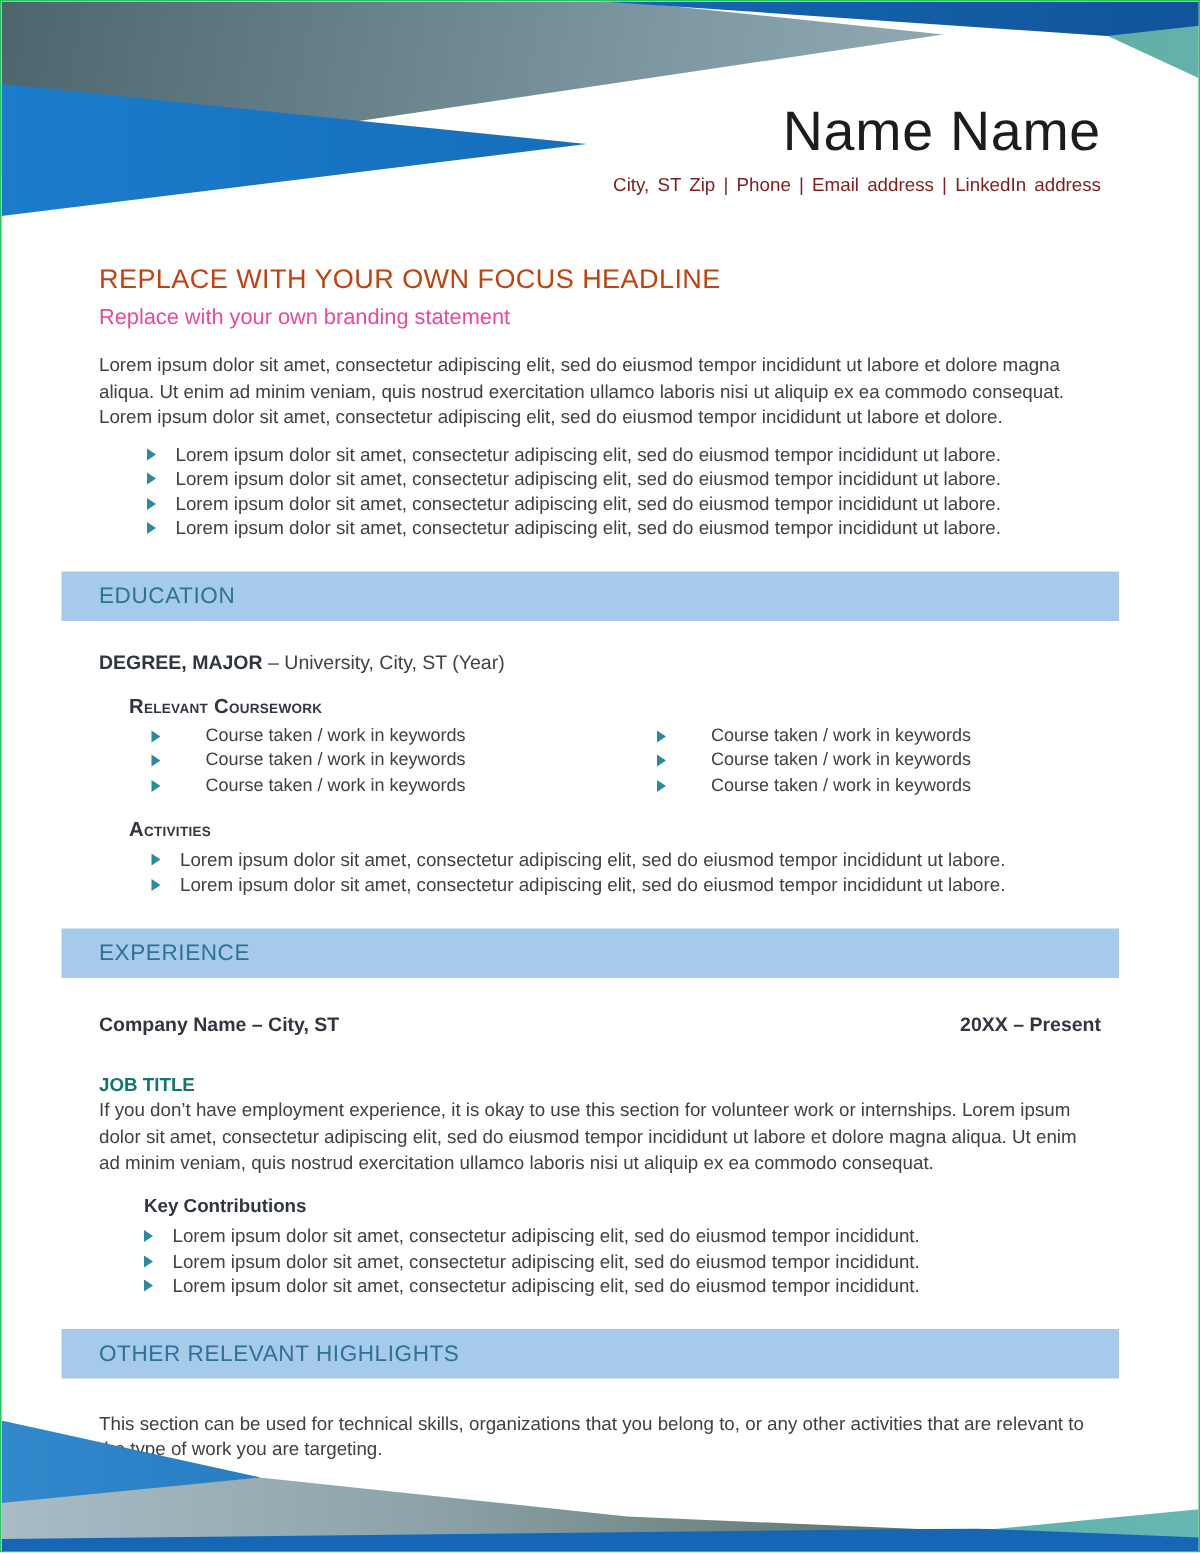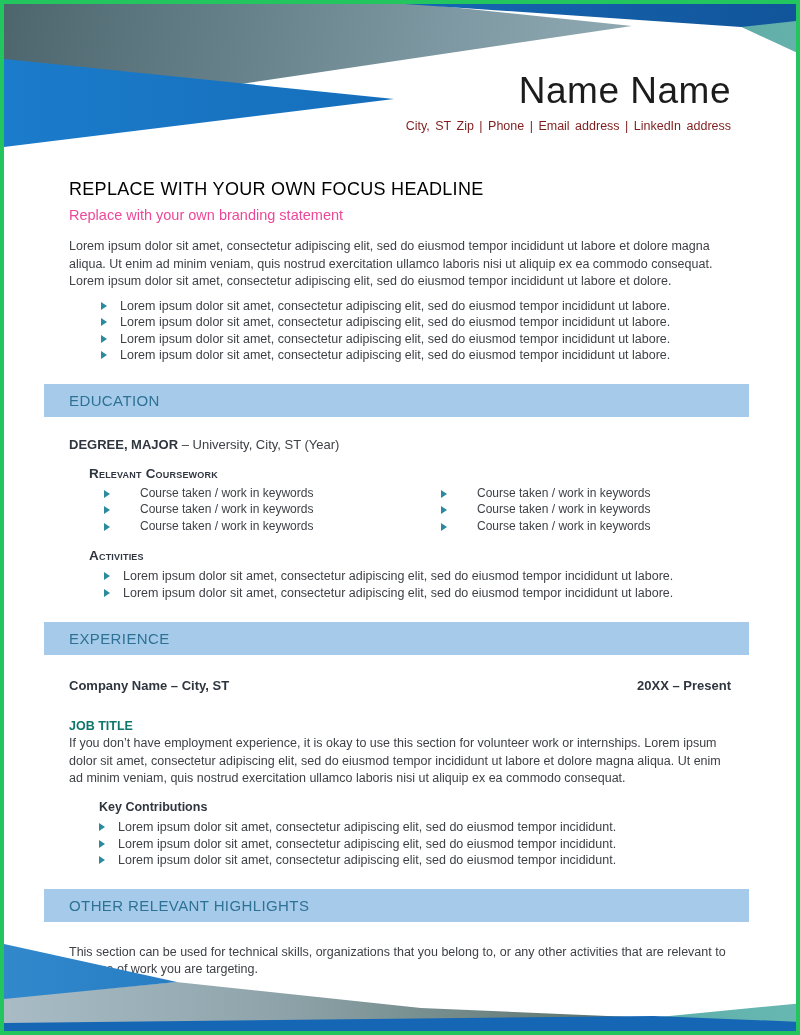--- a/index.html
+++ b/index.html
@@ -1,18 +1,18 @@
 <!DOCTYPE html>
 <html><head>
 <meta charset="utf-8">
 <style>
   html,body { margin:0; padding:0; background:#ffffff; }
   .page {
     position:relative; width:800px; height:1035px; overflow:hidden;
-    box-sizing:border-box; border:4px solid #22c55e; background:#fff;
+    box-sizing:border-box; border:1px solid #22c55e; background:#fff;
     font-family:"Liberation Sans", sans-serif; color:#3e4146;
   }
   
   .decor { position:absolute; left:0; width:800px; pointer-events:none; }
   .decor .shape { position:absolute; top:0; left:0; width:100%; height:100%; }
   .header-decor { top:0; height:150px; }
   .h-slate   { background:linear-gradient(100deg,#4d666e 0%,#7e99a3 55%,#a2bbc1 100%);
                clip-path:polygon(0 0, 417px 0, 628px 22px, 0 115px); }
   .h-teal    { background:linear-gradient(110deg,#2c7a85,#68b5ae);
                clip-path:polygon(688px 0, 800px 0, 800px 52px); }
@@ -30,21 +30,21 @@
              clip-path:polygon(645px 92px, 800px 77px, 800px 98px); }
   .f-strip { background:#1566b4;
              clip-path:polygon(0 97px, 650px 90px, 800px 96px, 800px 105px, 0 105px); }
   
   .header-text { position:relative; padding:66px 65px 0 0; text-align:right; }
   .name { margin:0; font-size:37px; line-height:42px; font-weight:400;
           letter-spacing:0.5px; color:#1c1c1c; }
   .contact { margin-top:7px; font-size:12.5px; color:#7f1d1d; word-spacing:2px; }
   
   main { position:relative; padding:0 65px; }
-  .headline { margin:46px 0 0; font-size:18px; font-weight:400; letter-spacing:0.3px; color:#000000; }
+  .headline { margin:46px 0 0; font-size:18px; font-weight:400; letter-spacing:0.3px; color:#c2410c; }
   .branding { margin:7px 0 0; font-size:14.5px; font-weight:400; color:#ec4899; }
   .body-text { margin:15px 0 0; font-size:12.5px; line-height:17.5px; }
   ul.blist { list-style:none; margin:7px 0 0; padding:0 0 0 32px; }
   ul.blist li { display:flex; gap:13px; font-size:12.5px; line-height:16.5px; }
   .tri { flex:none; width:0; height:0; margin-top:4px;
          border-top:4px solid transparent; border-bottom:4px solid transparent;
          border-left:6px solid #2b8a9e; }
   .band { box-sizing:border-box; width:705px; margin:20px 0 0 -25px;
           padding:8px 0 8px 25px; background:#a6cbea; color:#2f7194;
           font-size:15px; letter-spacing:0.4px; }

